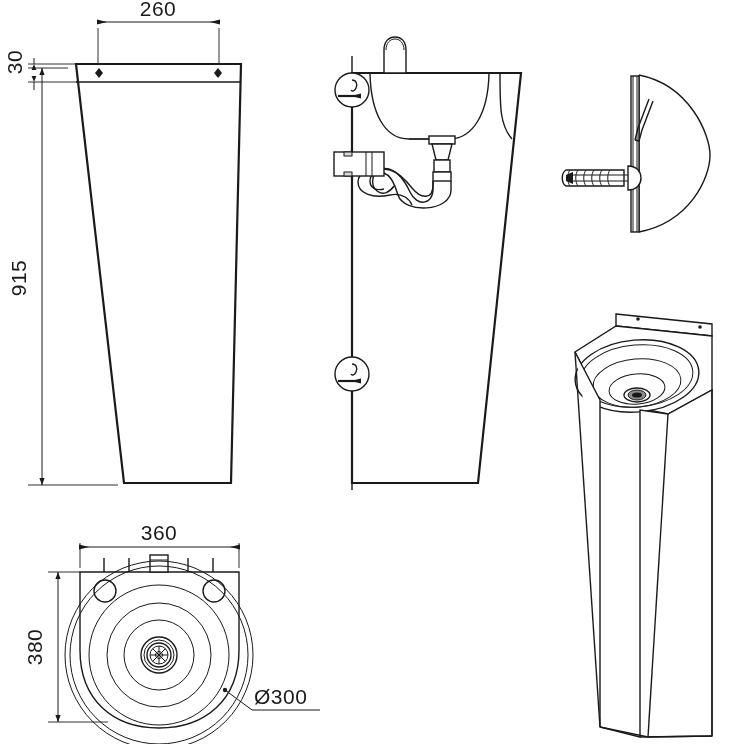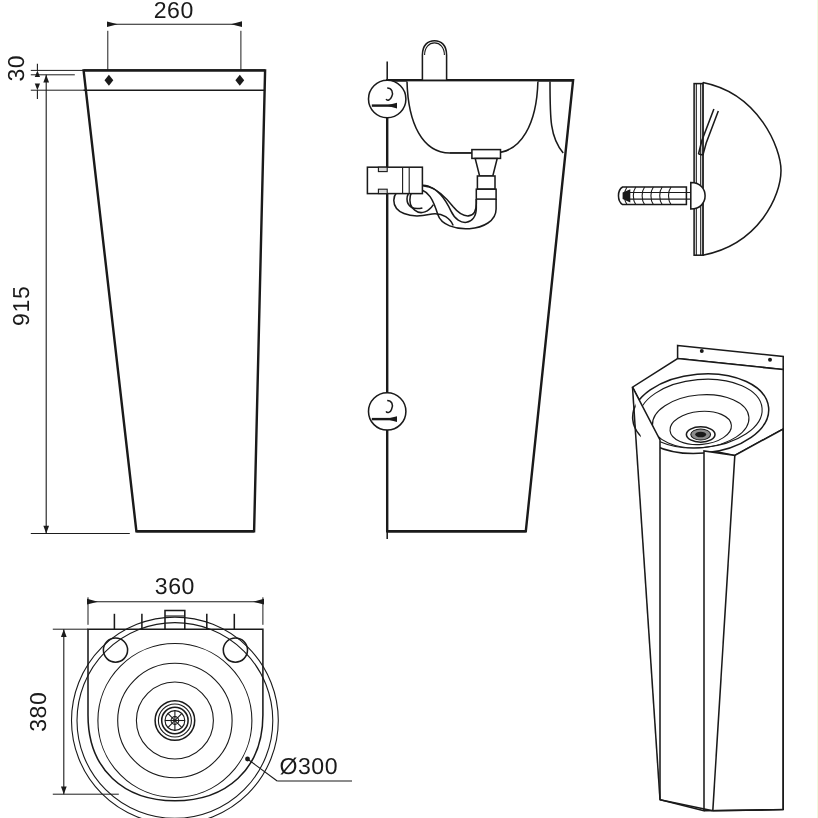--- a/index.html
+++ b/index.html
@@ -5,21 +5,21 @@
 <style>
   html,body{margin:0;padding:0;background:#ffffff;}
   body{
     font-family:"Liberation Sans", sans-serif;
     -webkit-font-smoothing:antialiased;
   }
   #sheet{
     position:relative;
     width:743px;
     height:744px;
-    background:#bef264;
+    background:#3b82f6;
     overflow:hidden;
   }
   #sheet svg{display:block;}
   .dimtext{
     font-family:"Liberation Sans", sans-serif;
     font-size:21px;
     fill:#1a1a1a;
     letter-spacing:0.5px;
   }
   .dimtext-v{

